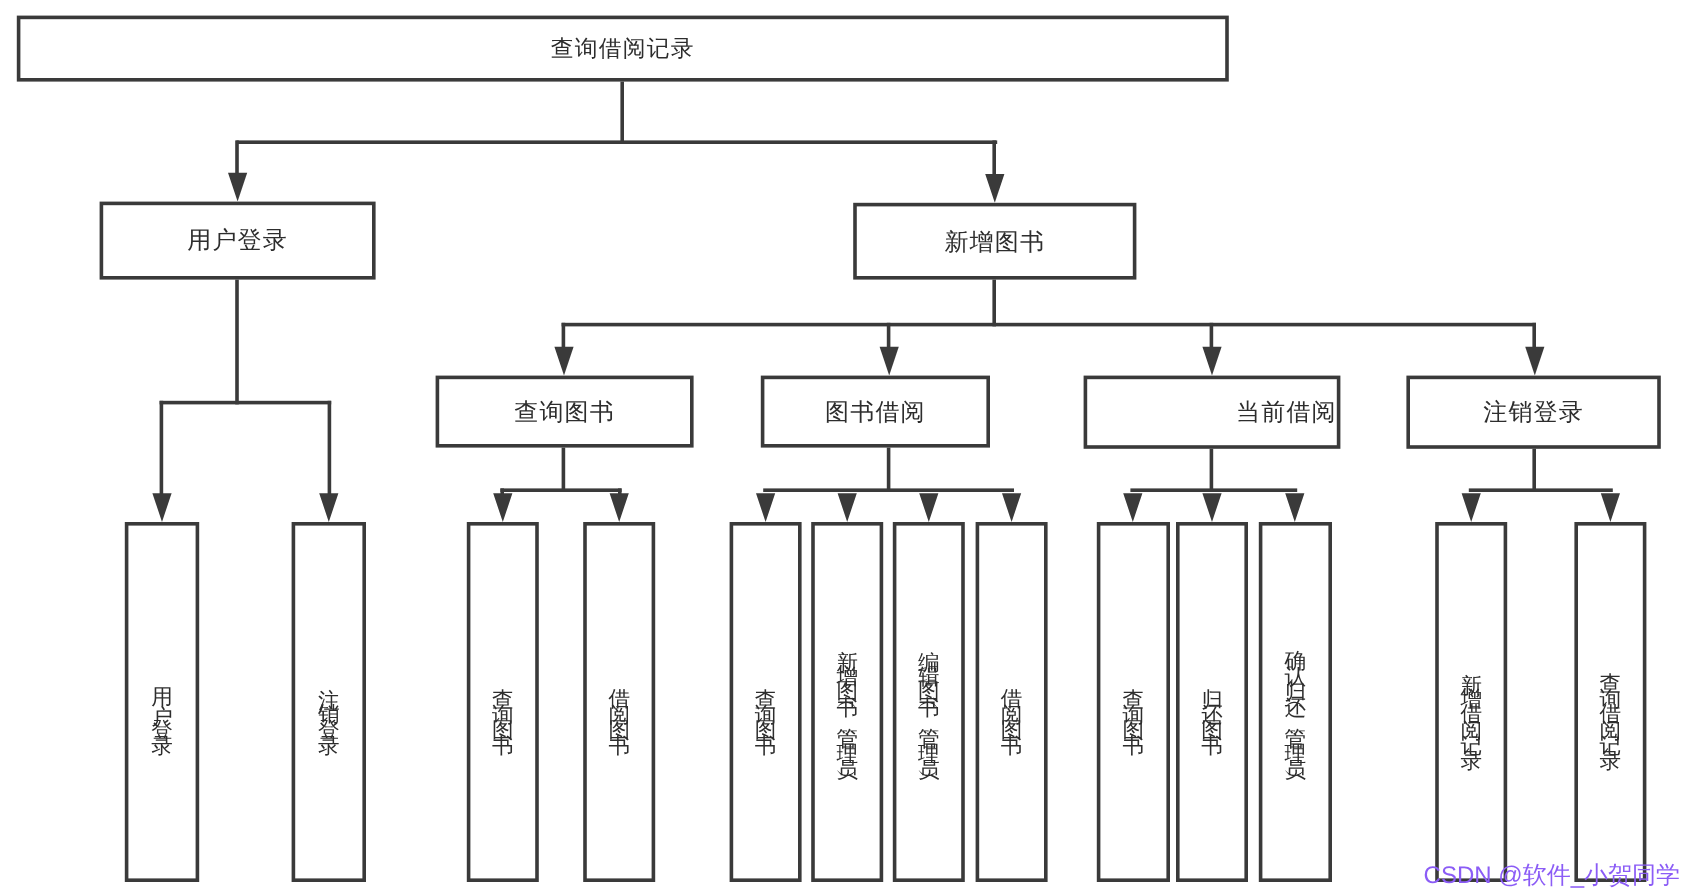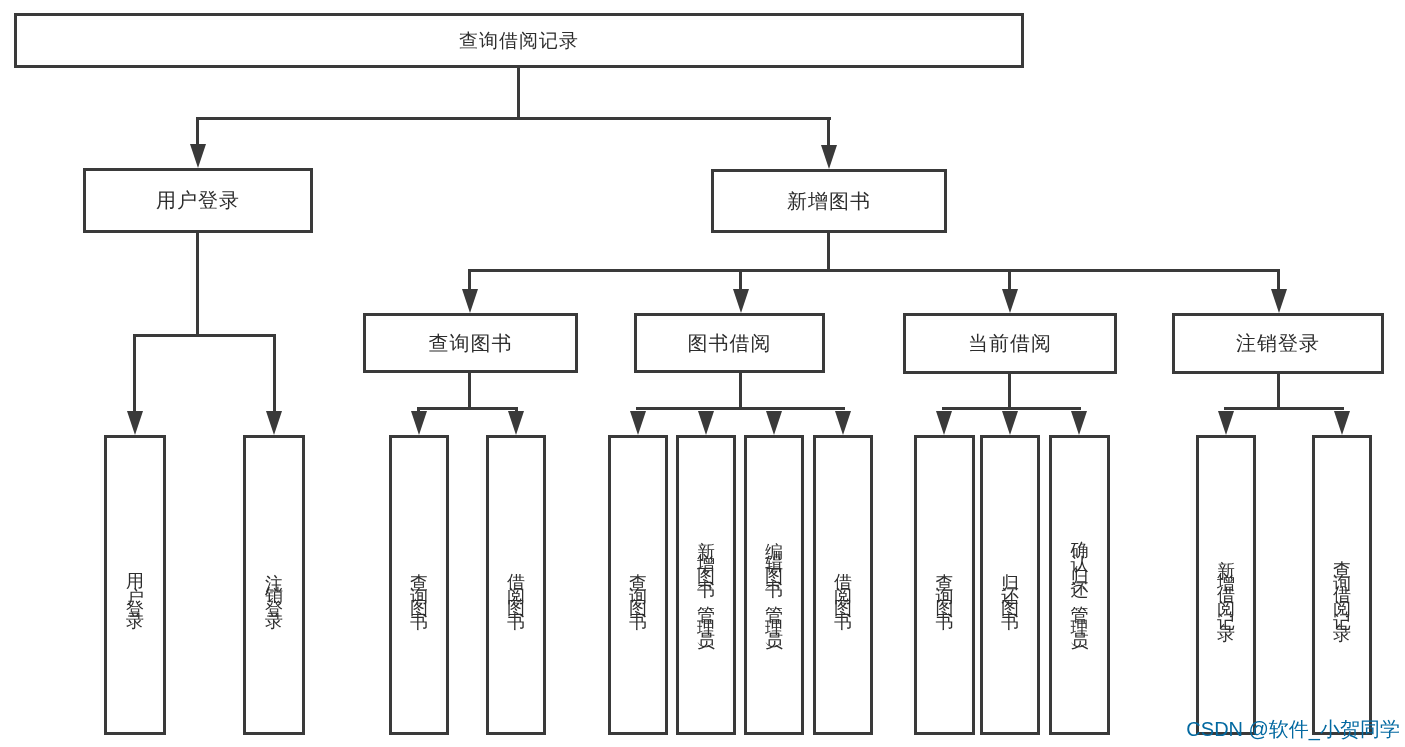--- a/index.html
+++ b/index.html
@@ -41,21 +41,21 @@
     border-right: 8px solid transparent;
     border-top: 24px solid #3a3a3a;
   }
   #watermark {
     position: absolute;
     left: 1185px;
     top: 716px;
     width: 215px;
     text-align: right;
     font-size: 20px;
-    color: #0369a1;
+    color: #8b5cf6;
     white-space: nowrap;
     z-index: 5;
   }
 </style>
 </head>
 <body>
 
 <div id="stage">
 
   <div class="box root" style="left:14px; top:13px; width:1010px; height:55px;">
@@ -93,21 +93,21 @@
   <div class="arrow" style="left:1002px; top:289px;"></div>
   <div class="line" style="left:1277px; top:269px; width:3px; height:24px;"></div>
   <div class="arrow" style="left:1271px; top:289px;"></div>
 
   <div class="box" style="left:363px; top:313px; width:215px; height:60px;">
     <span class="hlabel">查询图书</span>
   </div>
   <div class="box" style="left:634px; top:313px; width:191px; height:60px;">
     <span class="hlabel">图书借阅</span>
   </div>
-  <div class="box" style="left:903px; top:313px; width:214px; height:61px;">
+  <div class="box" style="left:903px; top:313px; width:214px; height:61px;justify-content:flex-end;">
     <span class="hlabel">当前借阅</span>
   </div>
   <div class="box" style="left:1172px; top:313px; width:212px; height:61px;">
     <span class="hlabel">注销登录</span>
   </div>
 
   <div class="line" style="left:468px; top:373px; width:3px; height:37px;"></div>
   <div class="line" style="left:417px; top:407px; width:101px; height:3px;"></div>
   <div class="line" style="left:417px; top:407px; width:3px; height:10px;"></div>
   <div class="arrow" style="left:411px; top:411px;"></div>

